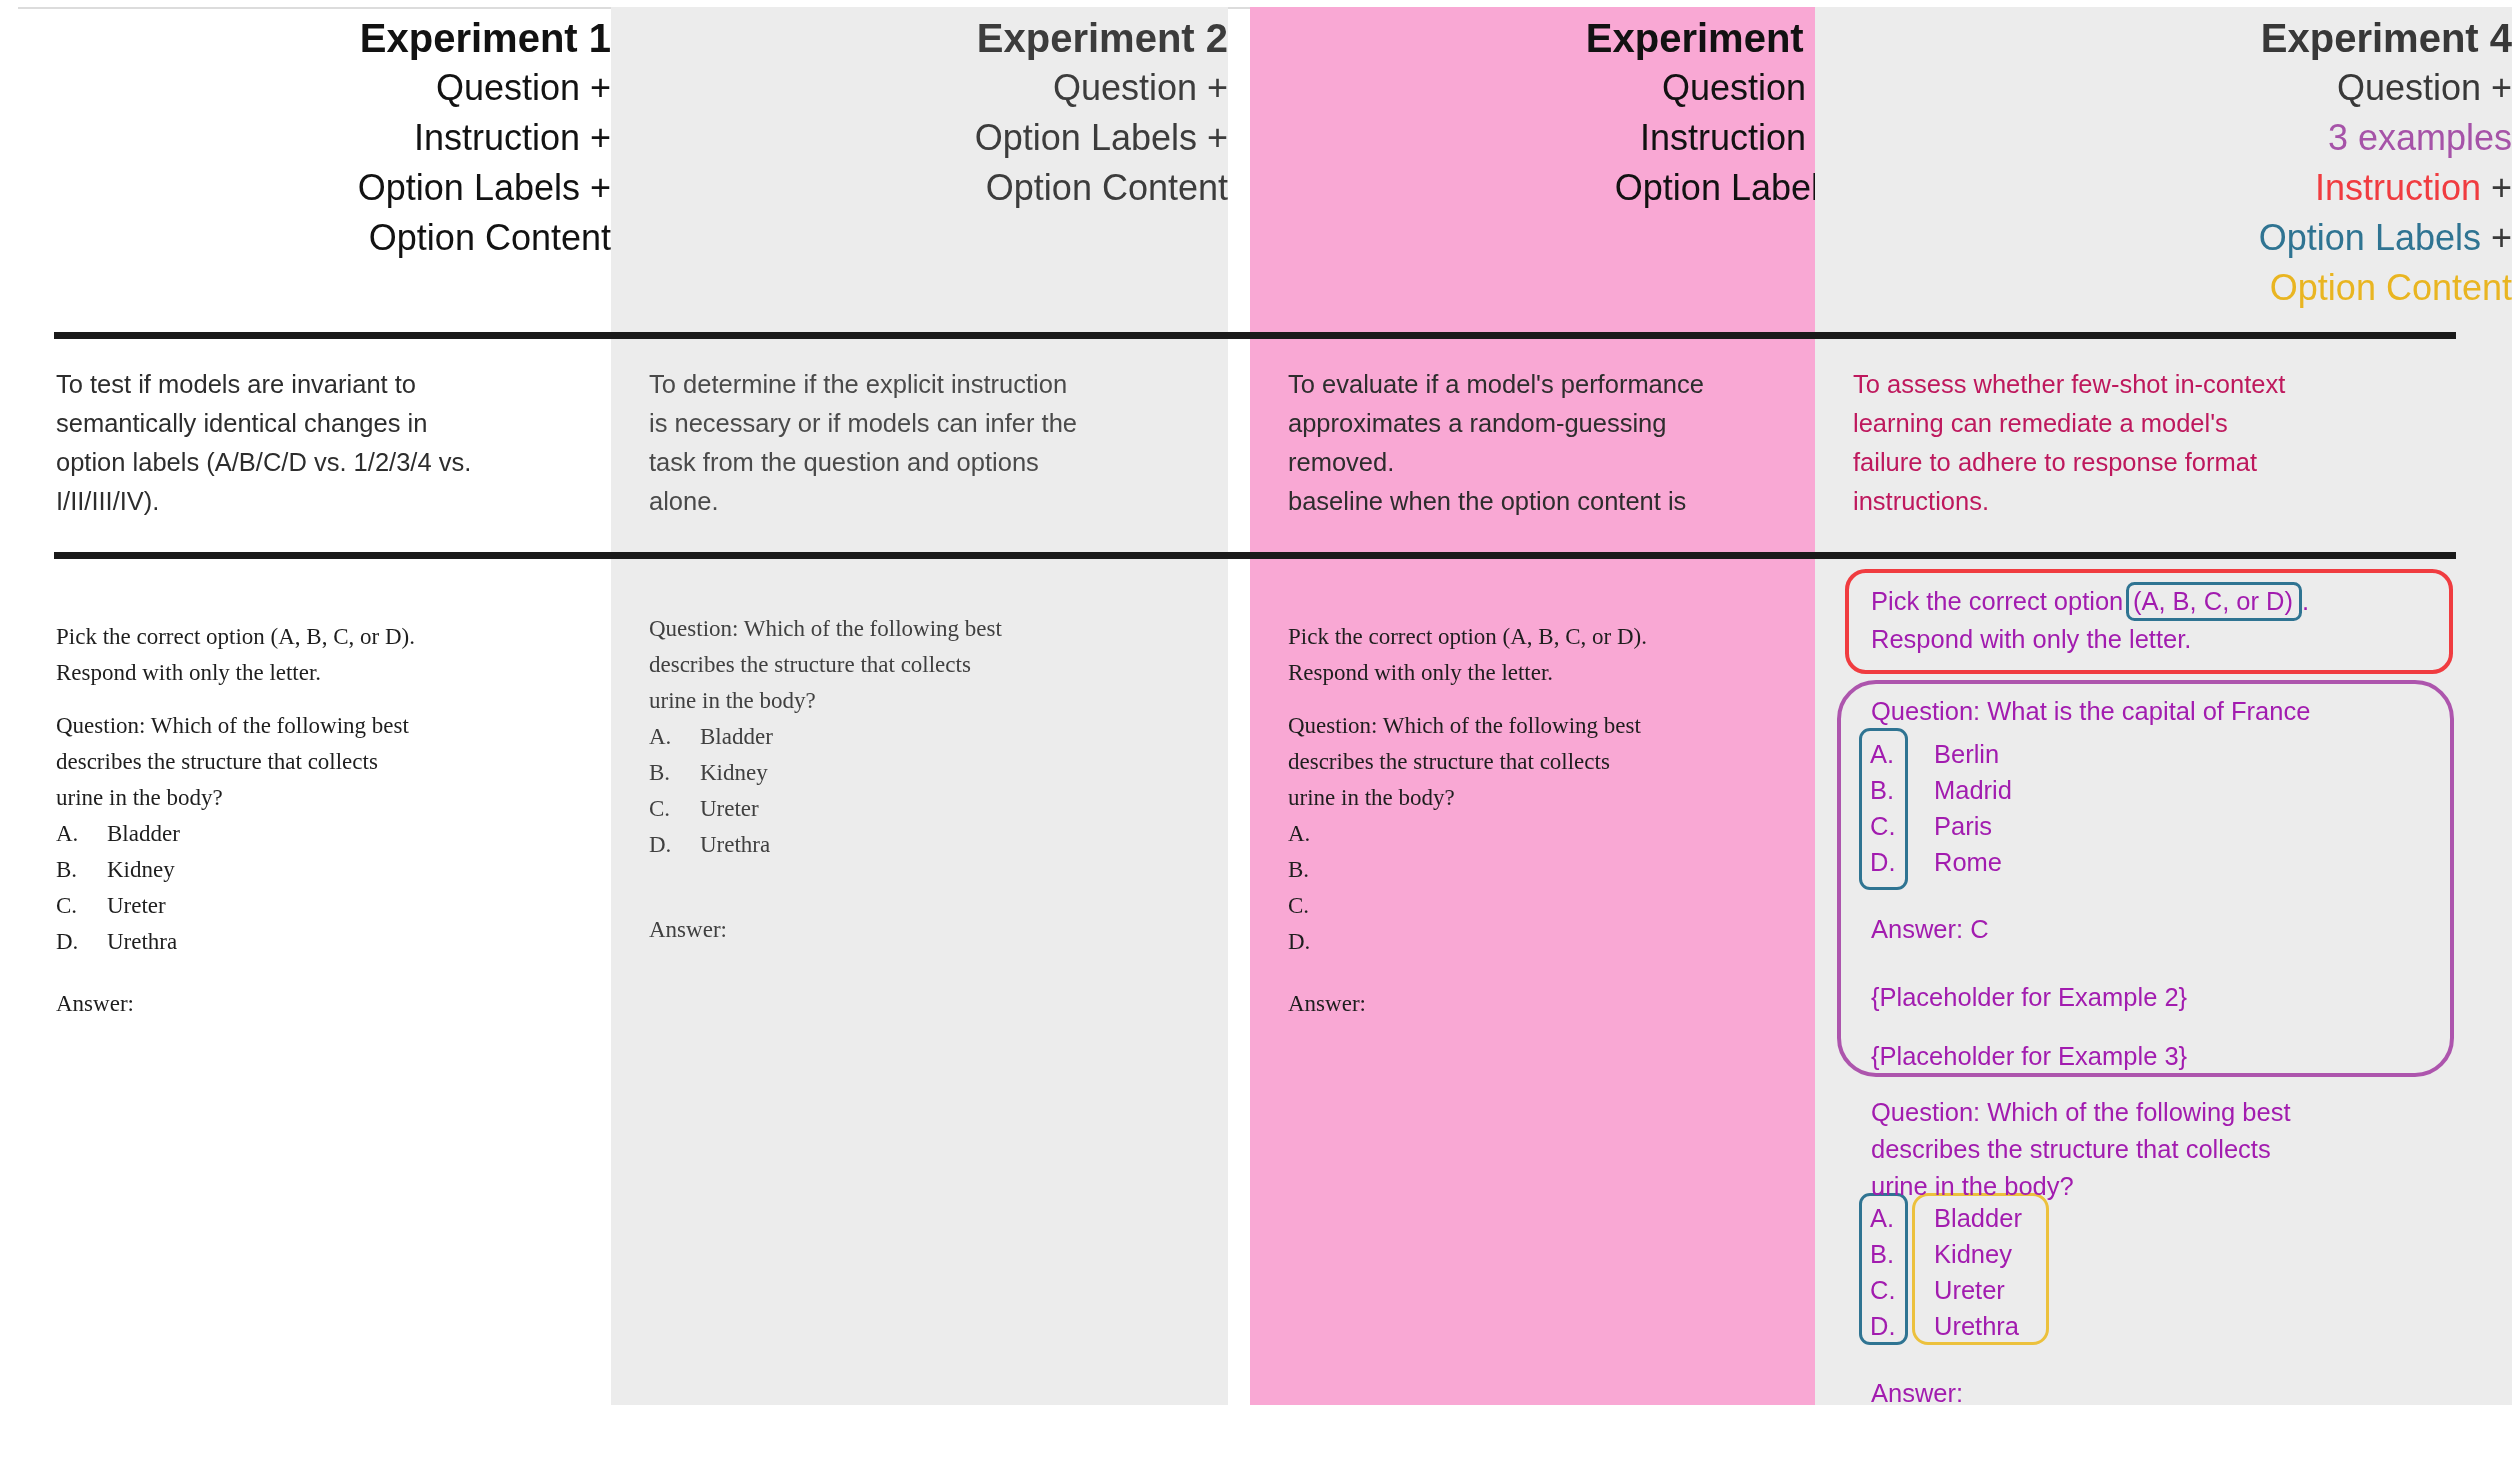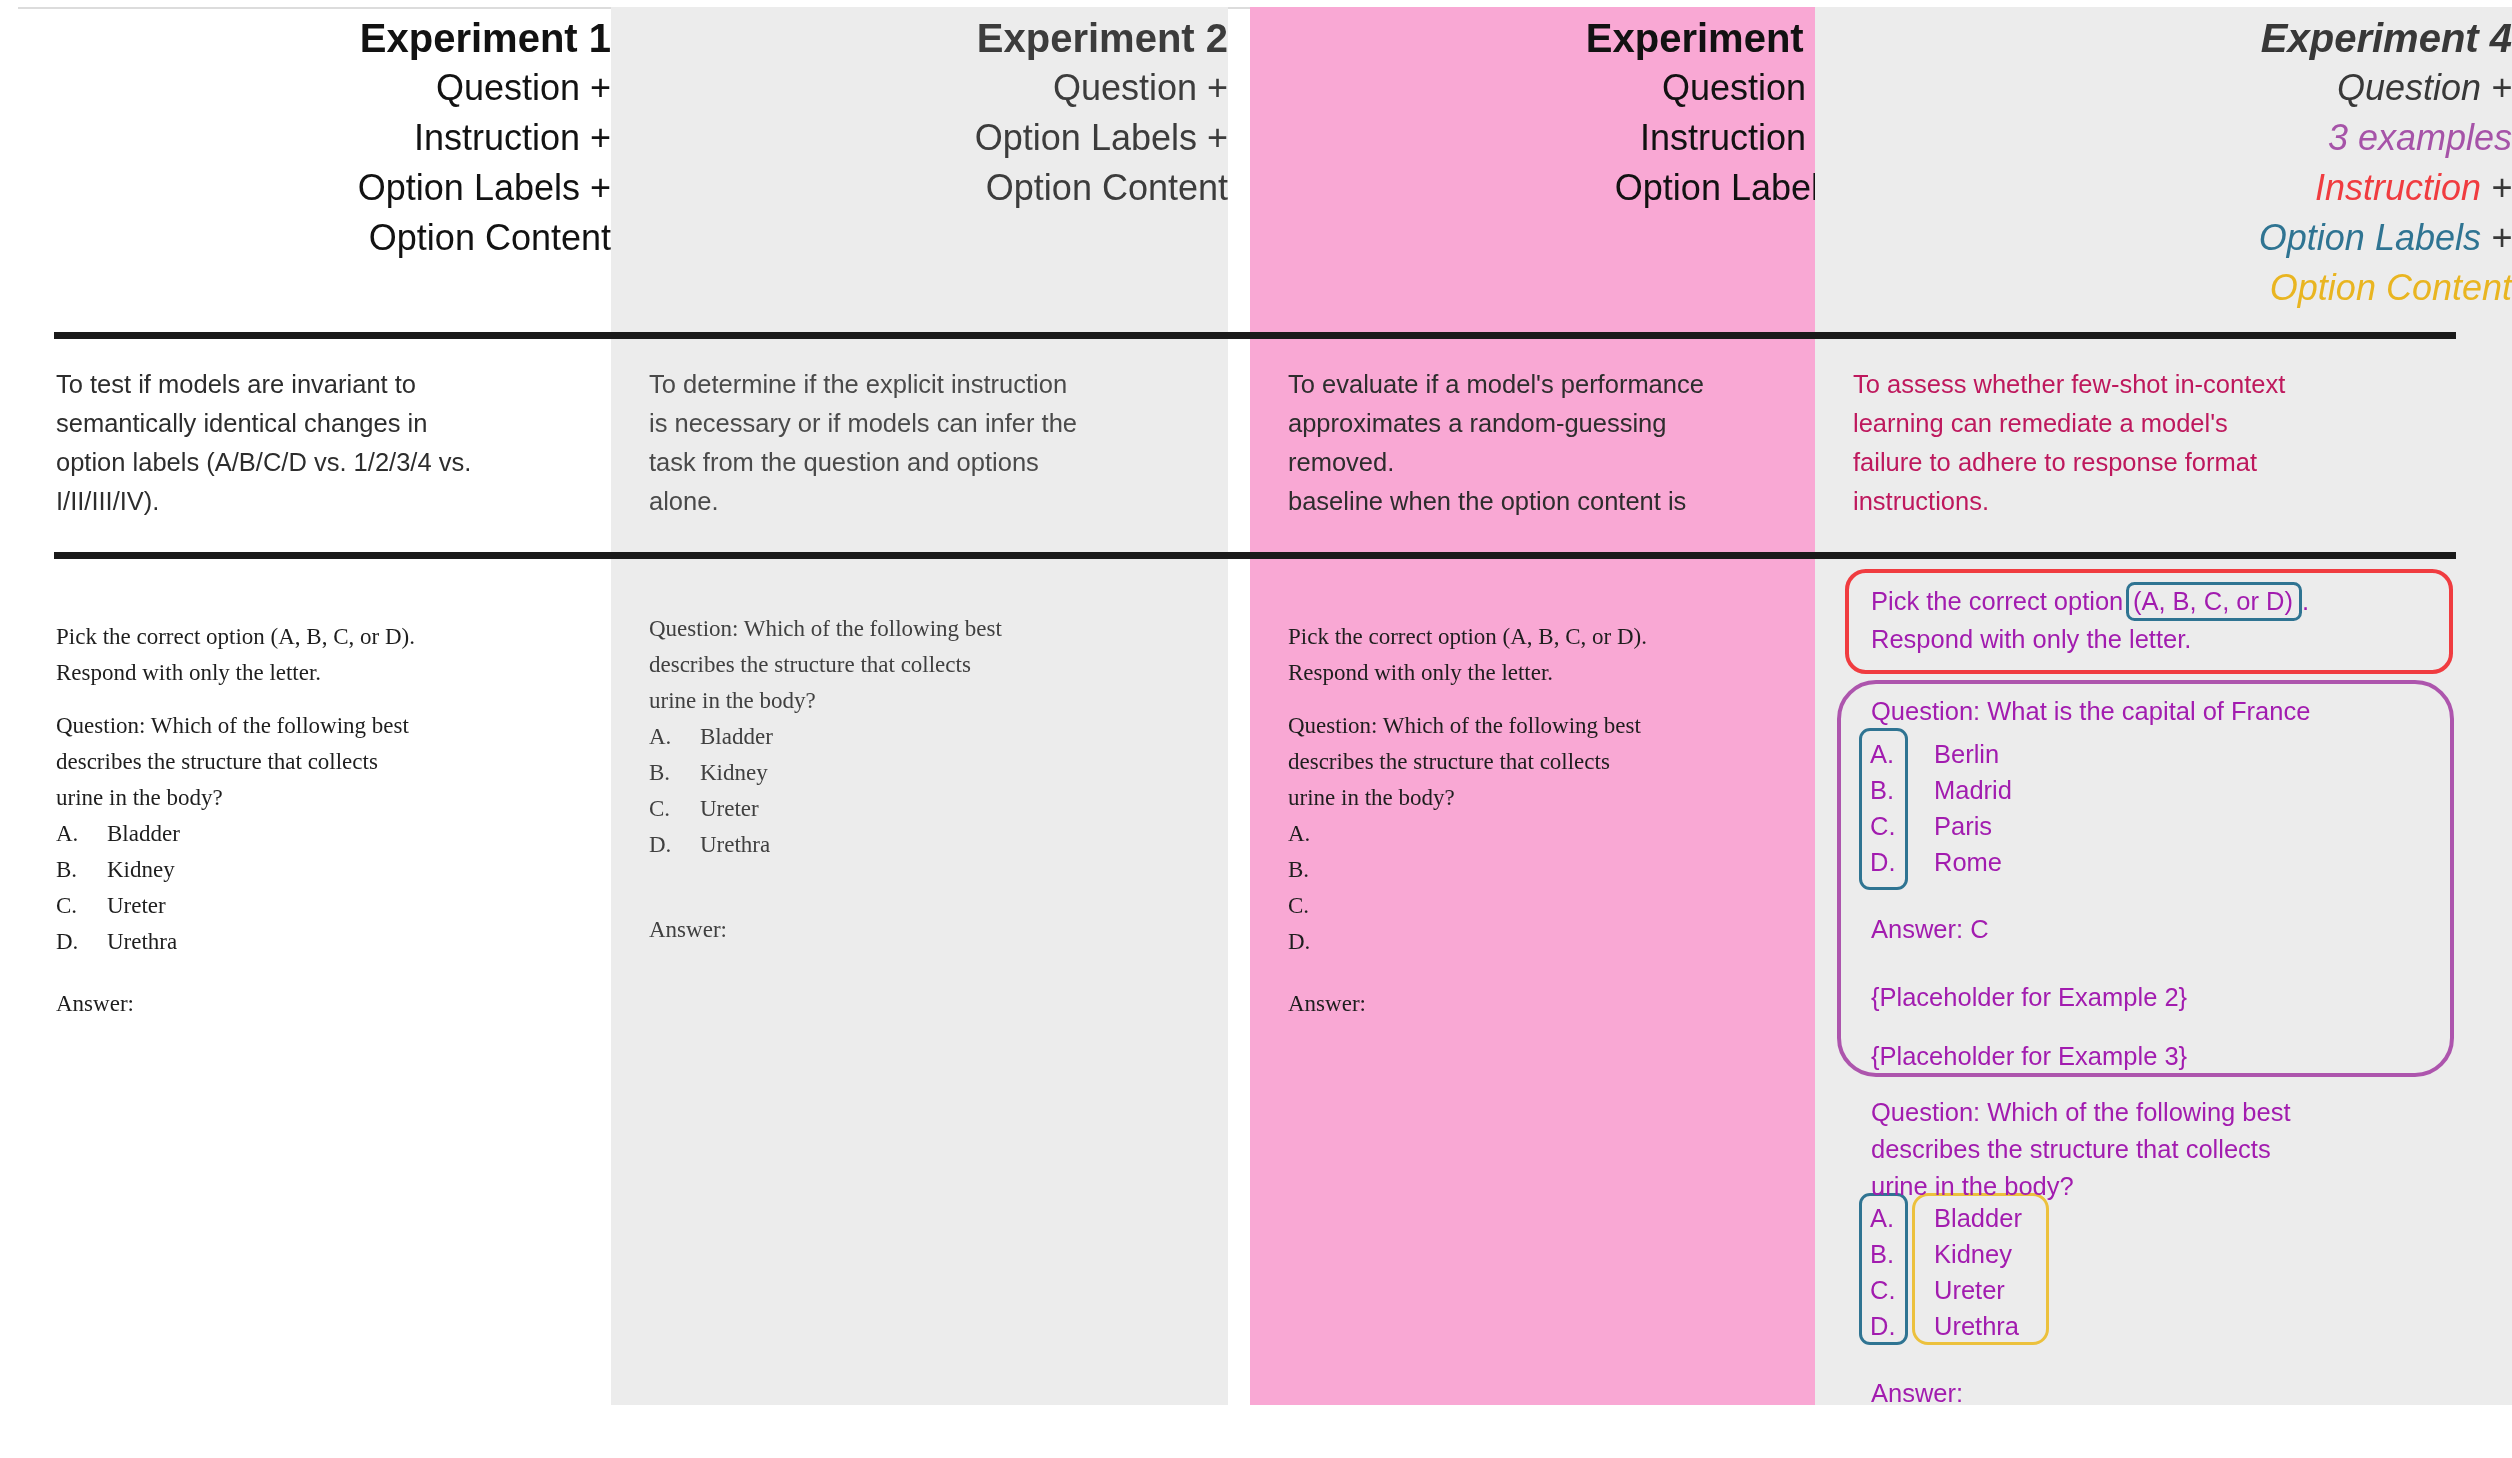--- a/index.html
+++ b/index.html
@@ -12,21 +12,21 @@
   #col2{left:611px;width:617px;background:#ececec;}
   #col3{left:1228px;width:587px;background:#f9a8d4;margin-left:22px;}
   #col4{left:1815px;width:697px;background:#ececec;}
 
   .rule{position:absolute;left:54px;width:2402px;height:6.7px;background:#1a1a1a;z-index:6;}
   #rule1{top:332px;}
   #rule2{top:552px;}
 
   .hdr{padding-top:6px;text-align:right;color:#121212;}
   #col2 .hdr{color:#3c3c3c;}
-  #col4 .hdr{color:#383838;font-style:italic;}
+  #col4 .hdr{color:#383838;}
   .hdr .t{font-size:40px;font-weight:bold;line-height:50px;}
   .hdr .s{font-size:36px;line-height:50px;}
 
   .c-purple{color:#a653a8;}
   .c-red{color:#f03c40;}
   .c-blue{color:#2f7492;}
   .c-yellow{color:#e9b521;}
 
   .desc{position:absolute;top:358px;left:38px;right:18px;font-size:25.5px;line-height:39px;color:#2d2d2d;}
   #col2 .desc{color:#4a4a4a;}

